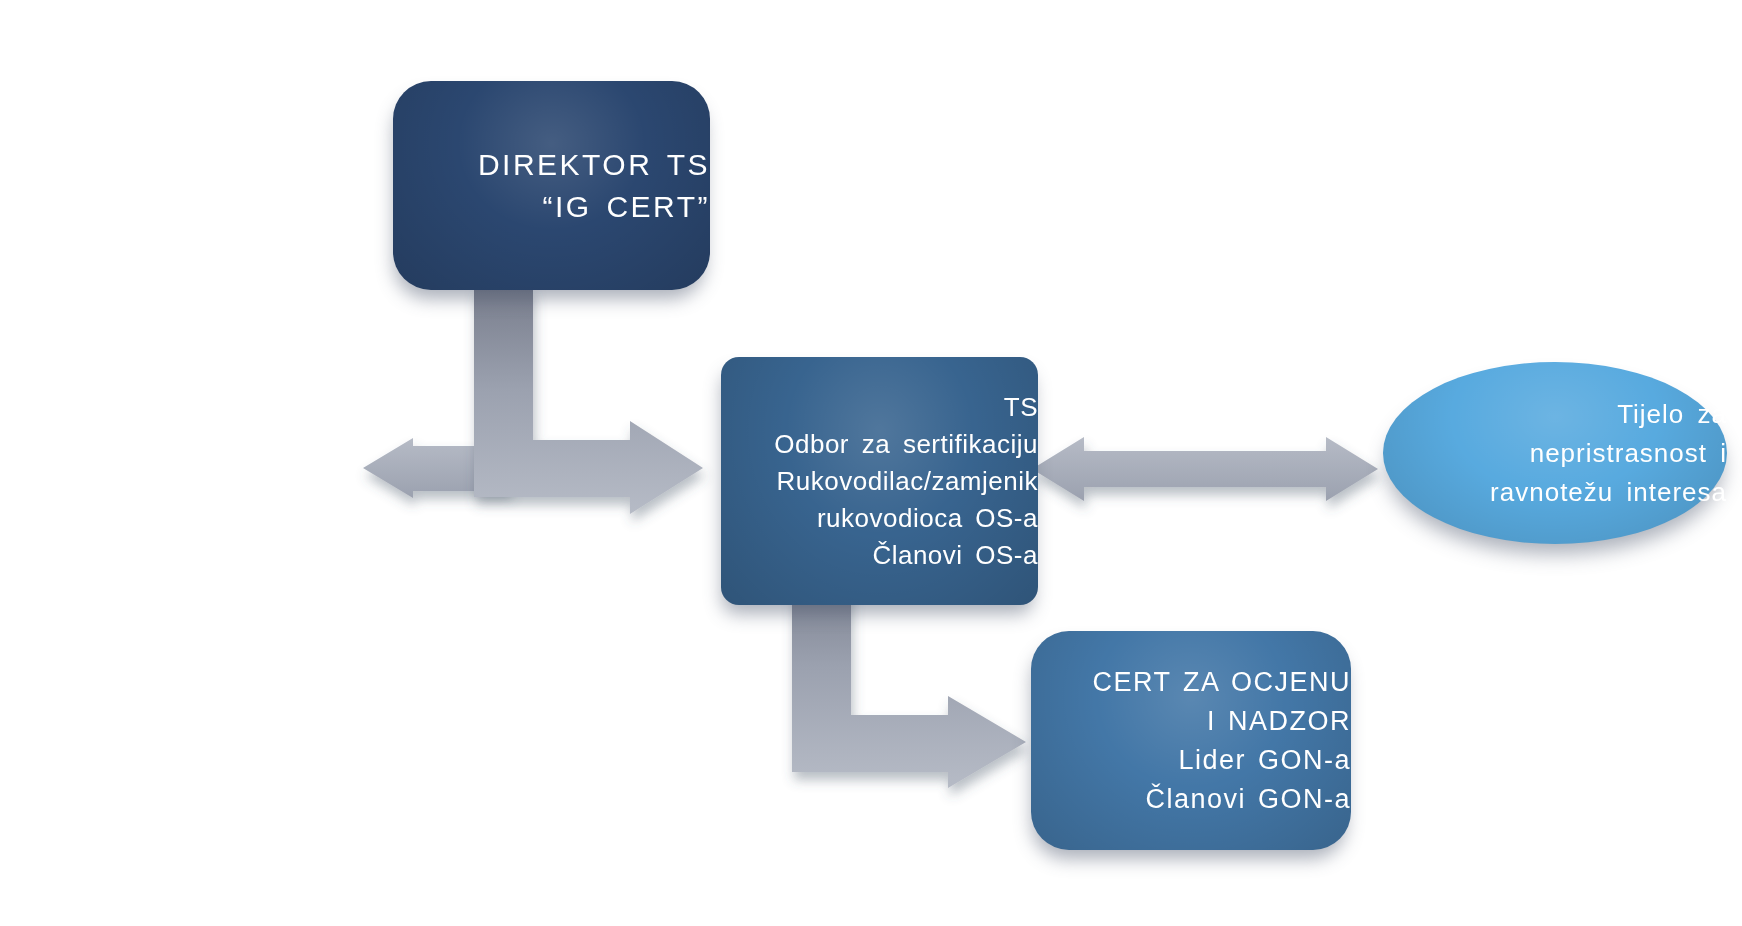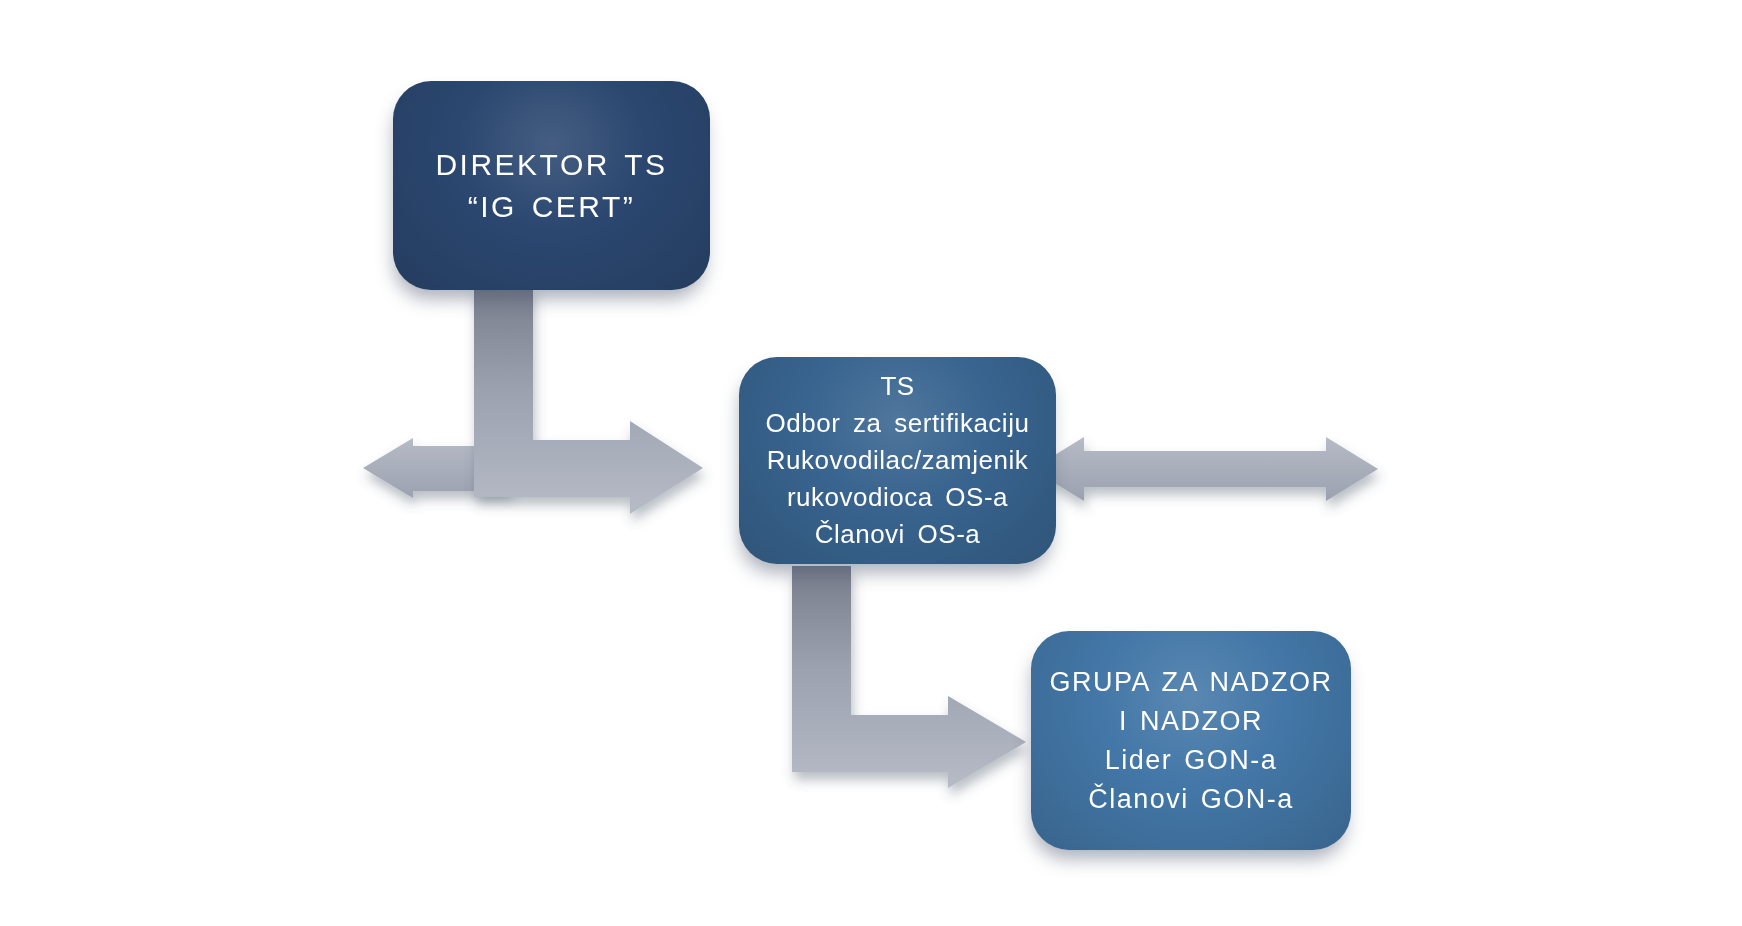--- a/index.html
+++ b/index.html
@@ -27,20 +27,21 @@
     display: flex;
     align-items: center;
     justify-content: center;
     text-align: center;
     color: var(--text-color, #ffffff);
   }
   .node .label {
     white-space: pre-line;
     display: block;
     width: 100%;
+    text-align: right;
   }
   .box {
     border-radius: 38px;
     box-shadow: -2px 12px 18px -3px rgba(70, 82, 104, 0.45);
   }
   .ellipse {
     border-radius: 50%;
     box-shadow: 0 14px 20px -4px rgba(70, 82, 104, 0.45);
   }
   
@@ -60,26 +61,27 @@
     word-spacing: 4px;
   }
   .node-menadzer {
     left: 22px; top: 357px; width: 341px; height: 213px;
     background-color: var(--menadzer-fill, #4a8ec5);
     font-size: 30px;
     line-height: 45px;
     letter-spacing: 4px;
   }
   .node-ts {
-    left: 739px; top: 357px; width: 317px; height: 207px;
+    left: 721px; top: 357px; width: 317px; height: 248px;
     background-color: var(--ts-fill, #38648f);
     font-size: 26px;
     line-height: 37px;
     letter-spacing: 0.5px;
     word-spacing: 5px;
+    border-radius: 18px;
   }
   .node-tijelo {
     left: 1383px; top: 362px; width: 344px; height: 182px;
     background-color: var(--tijelo-fill, #58aadf);
     font-size: 26px;
     line-height: 39px;
     letter-spacing: 1px;
     word-spacing: 5px;
   }
   .node-gon {
@@ -128,21 +130,26 @@
 
 
   <div class="node box shade node-ts">
     <span class="label">TS
 Odbor za sertifikaciju
 Rukovodilac/zamjenik
 rukovodioca OS-a
 Članovi OS-a</span>
   </div>
 
+  <div class="node ellipse shade node-tijelo">
+    <span class="label">Tijelo za
+nepristrasnost i
+ravnotežu interesa</span>
+  </div>
 
   <div class="node box shade node-gon">
-    <span class="label">GRUPA ZA NADZOR
+    <span class="label">CERT ZA OCJENU
 I NADZOR
 Lider GON-a
 Članovi GON-a</span>
   </div>
 
 </div>
 
 </body></html>

